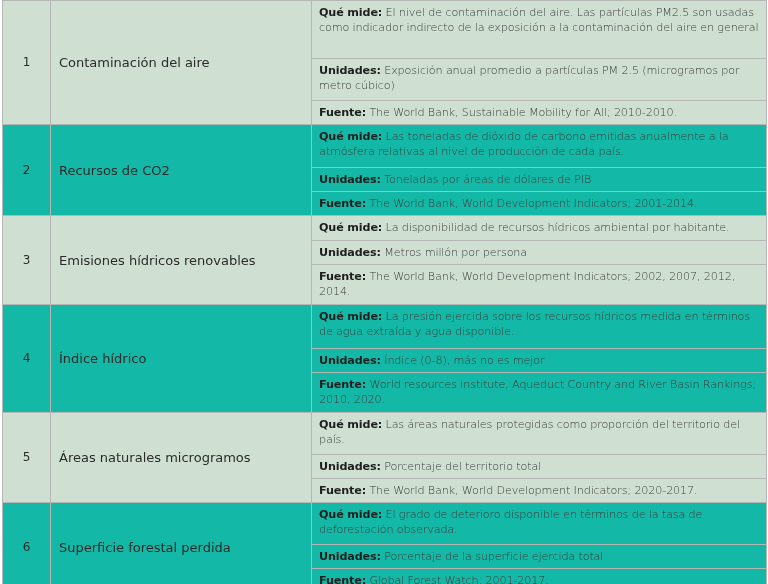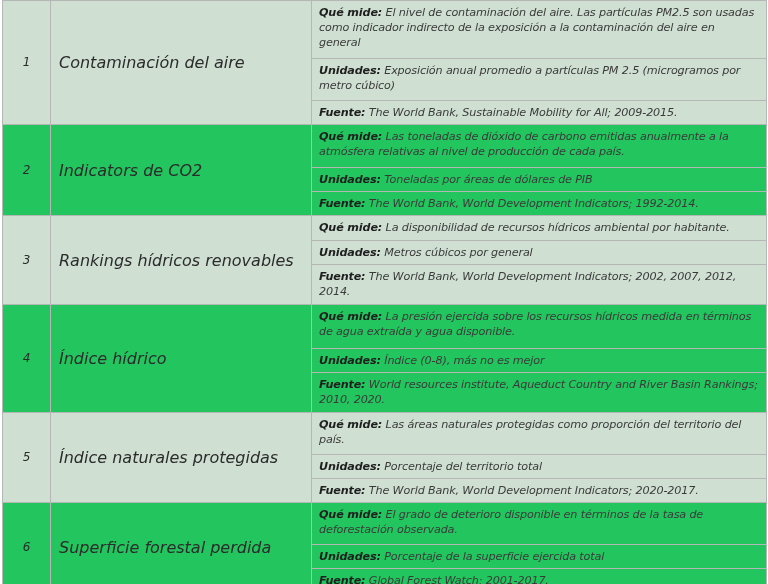--- a/index.html
+++ b/index.html
@@ -13,29 +13,28 @@
     position: absolute; left: 2px; top: 0;
     width: 764px;
     border-collapse: collapse;
     table-layout: fixed;
     font-size: 11.2px;
     line-height: 15px;
   }
   table.ind td {
     border: 1.5px solid #b4b7b4;
     padding: 0;
-    font-style: italic;
   }
   col.c-num { width: 48px; }
   col.c-name { width: 261px; }
   col.c-det { width: 455px; }
   tr.dark > td { background: #cfe0d2; }
-  tr.light > td { background: #22c55e; }
+  tr.light > td { background: #14b8a6; }
   td.num { text-align: center; font-size: 12px; }
-  td.name { padding-left: 8px !important; font-size: 16px; margin-left: 11px; }
+  td.name { padding-left: 8px !important; font-size: 13px; margin-left: 11px; }
   .sub {
     padding: 4px 7px 4px 7px;
     border-bottom: 1.5px solid #b4b7b4;
     font-weight: 300;
     color: #3a3a3a;
     letter-spacing: -0.15px;
   }
   .sub:last-child { border-bottom: none; }
   .sub b { font-weight: 700; color: #1f1f1f; }
   .det-cell { vertical-align: top; }
@@ -50,57 +49,57 @@
       <col class="c-det">
   </colgroup>
   <tbody>
 
     <tr class="dark" style="height:122px">
       <td class="num">1</td>
       <td class="name">Contaminación del aire</td>
       <td class="det-cell">
         <div class="sub" style="height:49px"><b>Qué mide:</b> <span>El nivel de contaminación del aire. Las partículas PM2.5 son usadas como indicador indirecto de la exposición a la contaminación del aire en general</span></div>
         <div class="sub" style="height:33px"><b>Unidades:</b> <span>Exposición anual promedio a partículas PM 2.5 (microgramos por metro cúbico)</span></div>
-        <div class="sub" style="height:15px"><b>Fuente:</b> <span>The World Bank, Sustainable Mobility for All; 2009-2015.</span></div>
+        <div class="sub" style="height:15px"><b>Fuente:</b> <span>The World Bank, Sustainable Mobility for All; 2010-2010.</span></div>
       </td>
     </tr>
 
     <tr class="light" style="height:89px">
       <td class="num">2</td>
-      <td class="name">Indicators de CO2</td>
+      <td class="name">Recursos de CO2</td>
       <td class="det-cell">
         <div class="sub" style="height:34px"><b>Qué mide:</b> <span>Las toneladas de dióxido de carbono emitidas anualmente a la atmósfera relativas al nivel de producción de cada país.</span></div>
         <div class="sub" style="height:15px"><b>Unidades:</b> <span>Toneladas por áreas de dólares de PIB</span></div>
-        <div class="sub" style="height:15px"><b>Fuente:</b> <span>The World Bank, World Development Indicators; 1992-2014.</span></div>
+        <div class="sub" style="height:15px"><b>Fuente:</b> <span>The World Bank, World Development Indicators; 2001-2014.</span></div>
       </td>
     </tr>
 
     <tr class="dark" style="height:89px">
       <td class="num">3</td>
-      <td class="name">Rankings hídricos renovables</td>
+      <td class="name">Emisiones hídricos renovables</td>
       <td class="det-cell">
         <div class="sub" style="height:16px"><b>Qué mide:</b> <span>La disponibilidad de recursos hídricos ambiental por habitante.</span></div>
-        <div class="sub" style="height:15px"><b>Unidades:</b> <span>Metros cúbicos por general</span></div>
+        <div class="sub" style="height:15px"><b>Unidades:</b> <span>Metros millón por persona</span></div>
         <div class="sub" style="height:31px"><b>Fuente:</b> <span>The World Bank, World Development Indicators; 2002, 2007, 2012, 2014.</span></div>
       </td>
     </tr>
 
     <tr class="light" style="height:106px">
       <td class="num">4</td>
       <td class="name">Índice hídrico</td>
       <td class="det-cell">
         <div class="sub" style="height:35px"><b>Qué mide:</b> <span>La presión ejercida sobre los recursos hídricos medida en términos de agua extraída y agua disponible.</span></div>
         <div class="sub" style="height:15px"><b>Unidades:</b> <span>Índice (0-8), más no es mejor</span></div>
         <div class="sub" style="height:31px"><b>Fuente:</b> <span>World resources institute, Aqueduct Country and River Basin Rankings; 2010, 2020.</span></div>
       </td>
     </tr>
 
     <tr class="dark" style="height:89px">
       <td class="num">5</td>
-      <td class="name">Índice naturales protegidas</td>
+      <td class="name">Áreas naturales microgramos</td>
       <td class="det-cell">
         <div class="sub" style="height:33px"><b>Qué mide:</b> <span>Las áreas naturales protegidas como proporción del territorio del país.</span></div>
         <div class="sub" style="height:15px"><b>Unidades:</b> <span>Porcentaje del territorio total</span></div>
         <div class="sub" style="height:15px"><b>Fuente:</b> <span>The World Bank, World Development Indicators; 2020-2017.</span></div>
       </td>
     </tr>
 
     <tr class="light" style="height:89px">
       <td class="num">6</td>
       <td class="name">Superficie forestal perdida</td>

